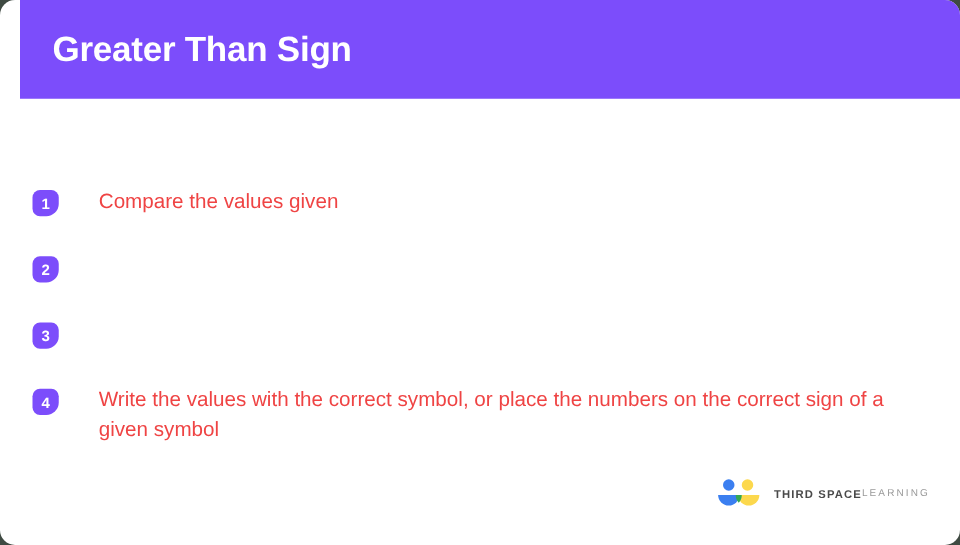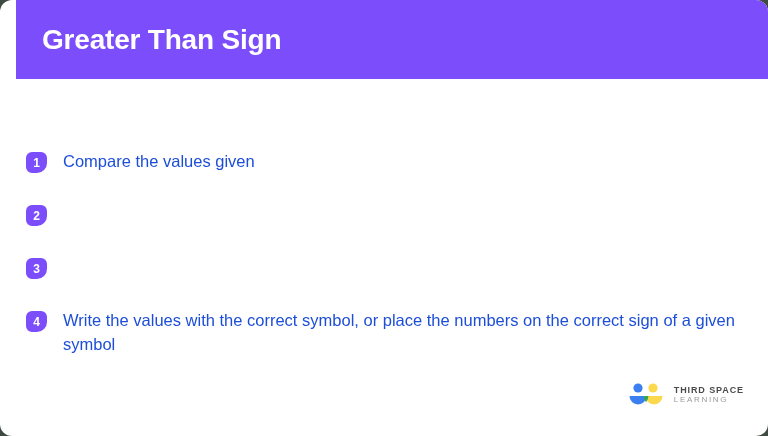--- a/index.html
+++ b/index.html
@@ -91,44 +91,44 @@
     font-size: 12px;
     font-weight: bold;
     display: flex;
     align-items: center;
     justify-content: center;
     margin-top: 2px;
     line-height: 1;
   }
 
   .step-text {
-    margin-left: 16px;
+    margin-left: 32px;
     font-size: 16.5px;
-    color: #1d4ed8;
+    color: #ef4444;
     line-height: 1.42;
     max-width: 680px;
   }
 
   
   .logo {
     position: absolute;
     right: 24px;
     bottom: 28px;
     display: flex;
     align-items: center;
   }
   .logo-mark {
     width: 40px;
     height: 26px;
     flex: 0 0 auto;
   }
   .logo-text {
     margin-left: 8px;
     display: flex;
-    flex-direction: column;
+    flex-direction: row;
     justify-content: center;
   }
   .logo-line1 {
     font-size: 9px;
     font-weight: bold;
     color: #4a4a4a;
     letter-spacing: 0.9px;
     line-height: 1.15;
   }
   .logo-line2 {

